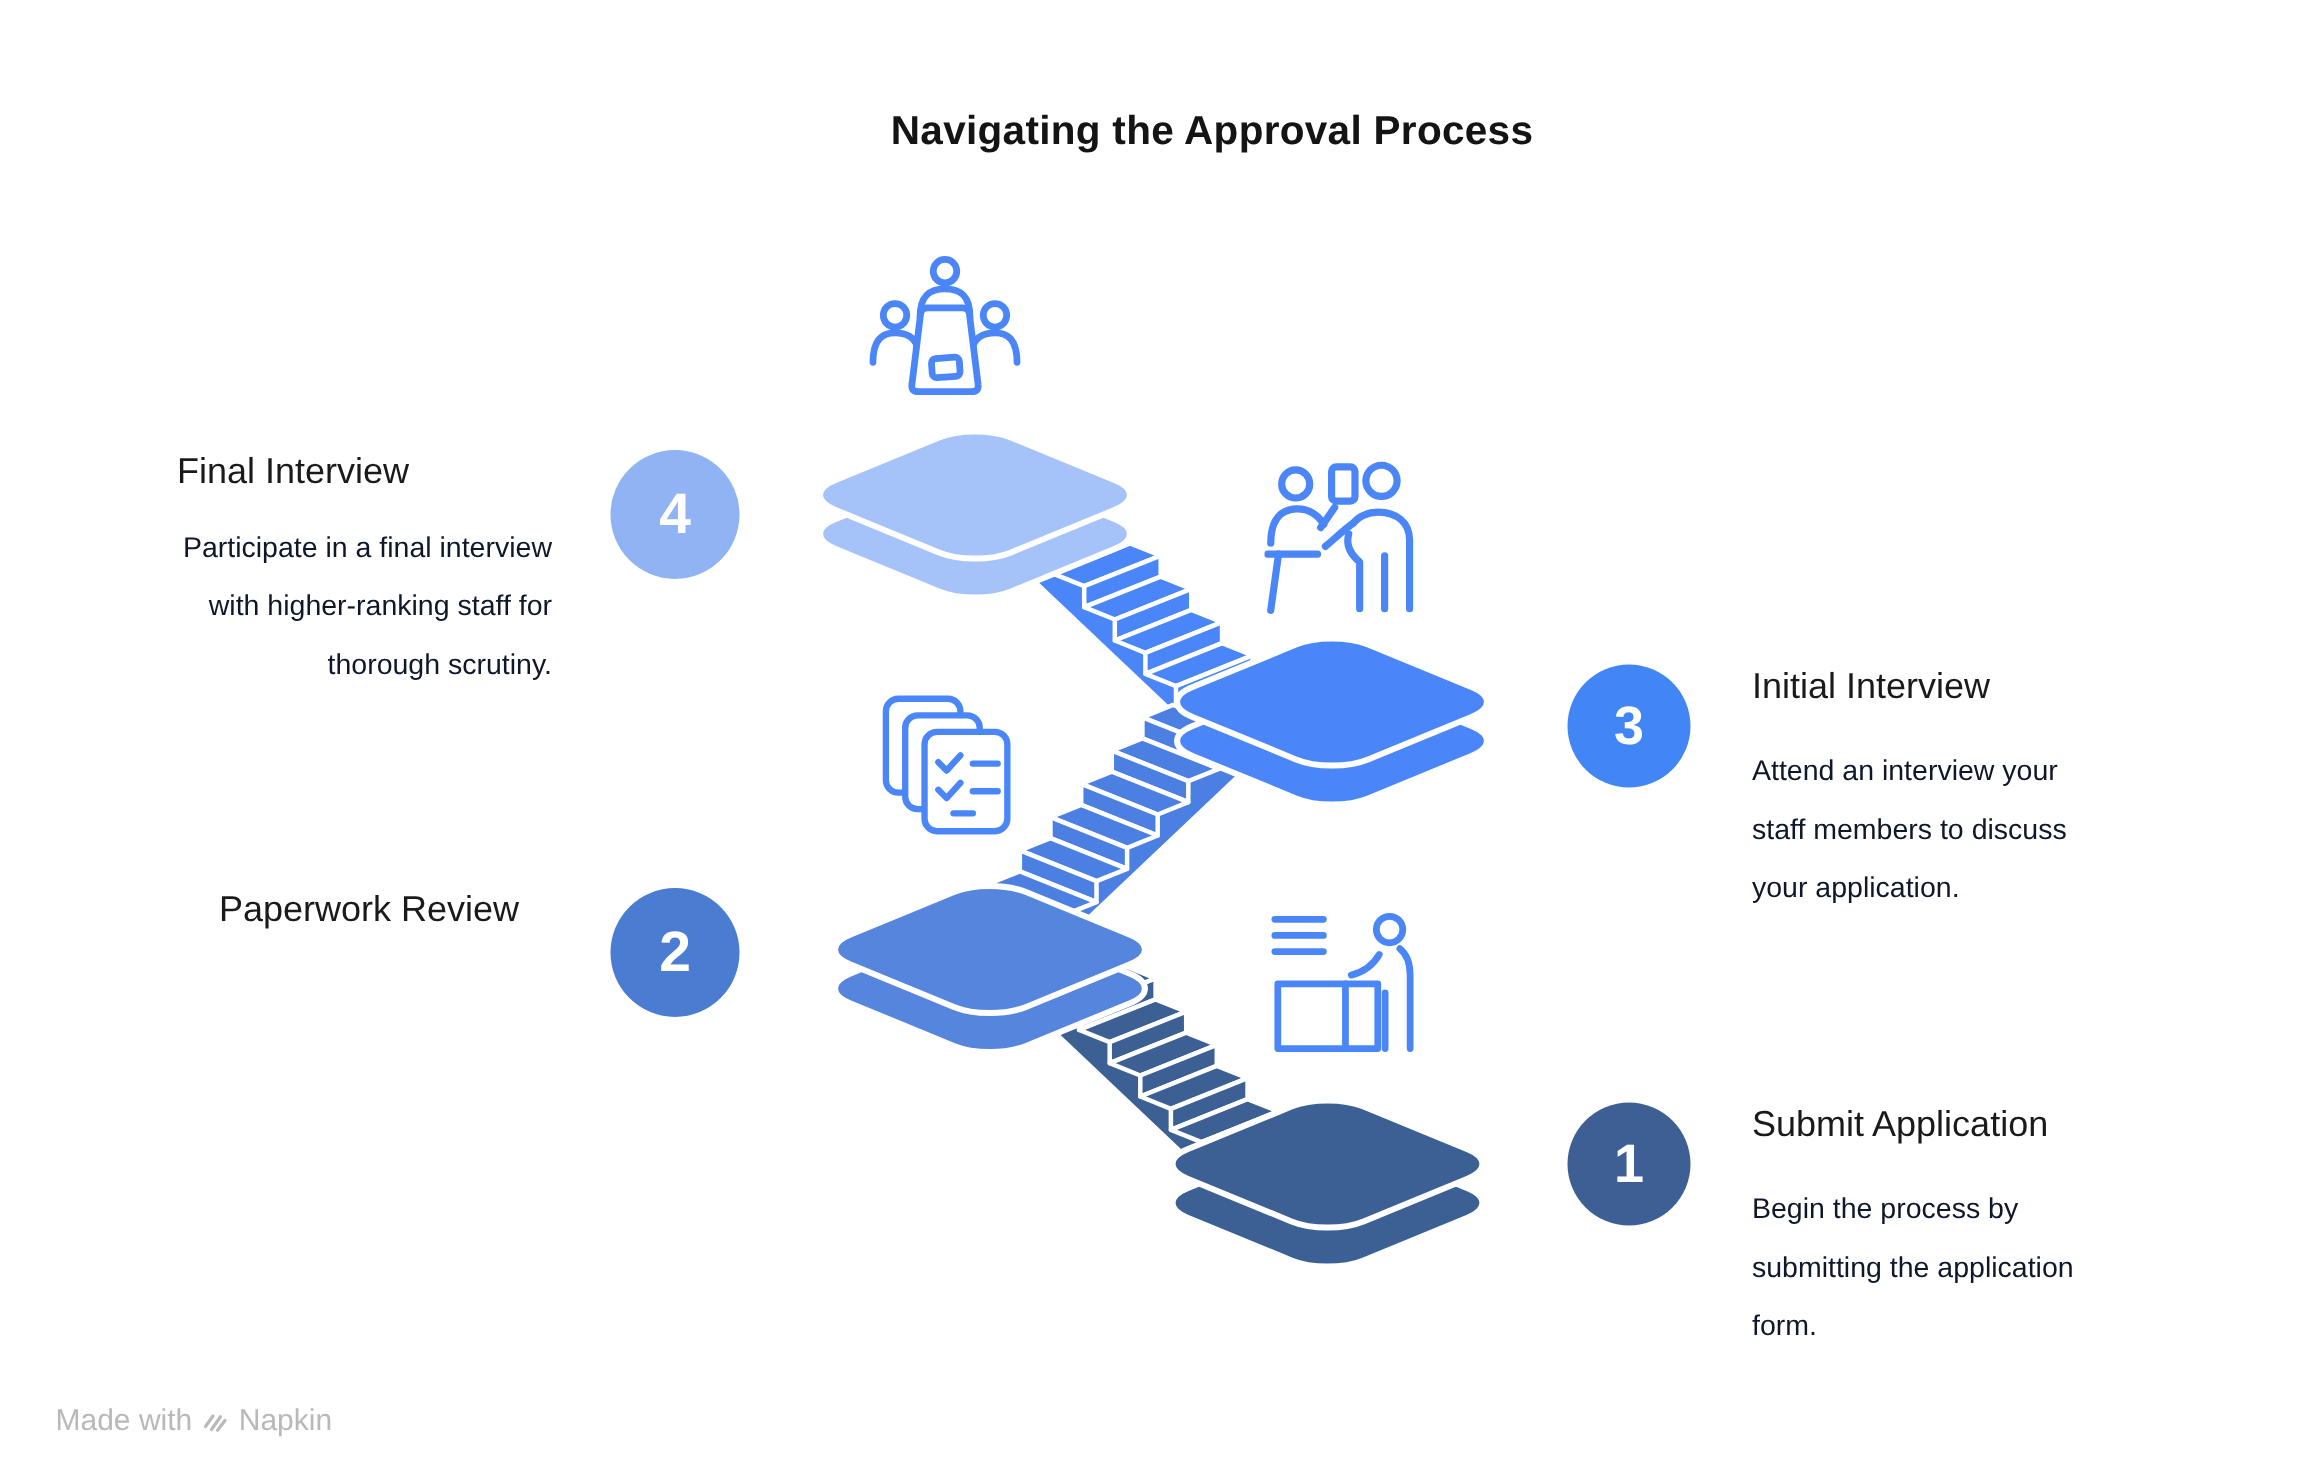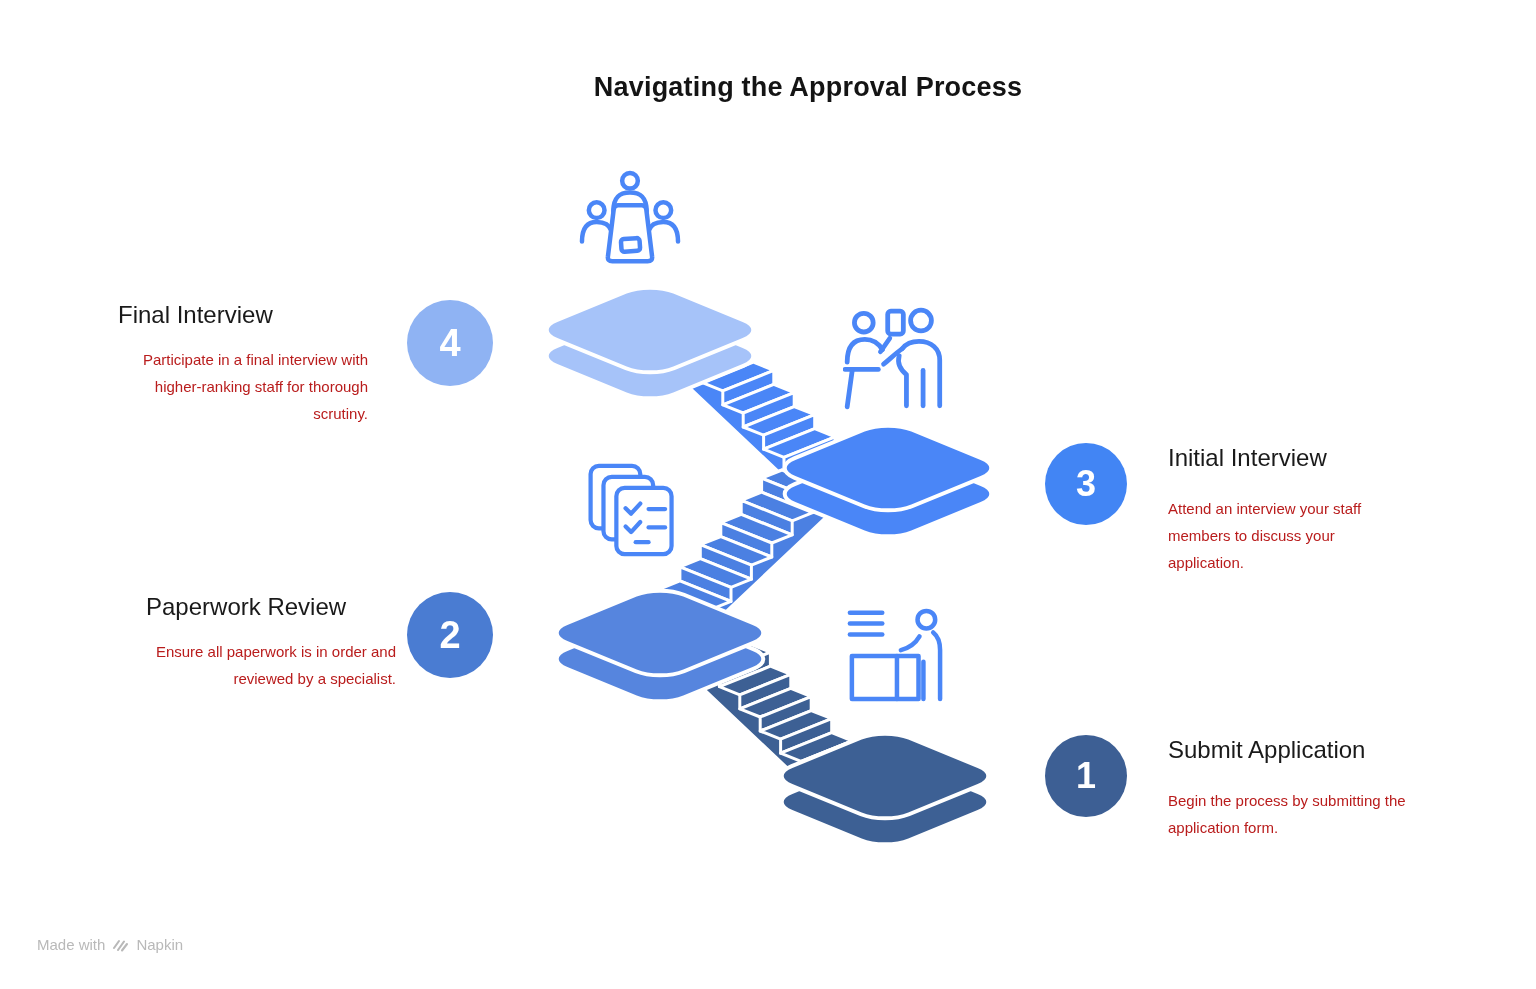--- a/index.html
+++ b/index.html
@@ -13,30 +13,30 @@
   }
   #diagram{position:absolute;left:0;top:0;}
   .icon{position:absolute;}
   .icon svg{stroke:var(--icon,#4a86f7);fill:none;stroke-linecap:round;stroke-linejoin:round;}
   .num-circle{
     position:absolute;border-radius:50%;display:flex;align-items:center;justify-content:center;
     color:#ffffff;font-weight:700;
   }
   .step-block{position:absolute;}
   .step-block h2{margin:0;font-size:24px;font-weight:400;color:#1a1a1a;line-height:1.25;}
-  .step-block p{margin:16px 0 0 0;font-size:15px;line-height:27px;color:#b91c1c;}
+  .step-block p{margin:16px 0 0 0;font-size:19px;line-height:39px;color:#0f172a;}
   .left-block{width:250px;}
   .left-block h2{text-align:left;}
   .left-block p{text-align:right;}
   .right-block{width:240px;}
   .right-block h2{text-align:left;}
   .right-block p{text-align:left;margin-top:22px;}
   .footer{
     position:absolute;left:37px;top:936px;display:flex;align-items:center;gap:7px;
-    font-size:15px;color:#b9b9b9;
+    font-size:20px;color:#b9b9b9;
   }
   .footer svg{stroke:#b9b9b9;fill:none;stroke-linecap:round;}
 </style>
 </head>
 <body style="--icon: #4a86f7;">
 
 <div class="title">Navigating the Approval Process</div>
 
 <svg id="diagram" width="1536" height="989" viewBox="0 0 1536 989">
     <polygon points="733.0,340.0 753.4,348.2 753.4,362.2 773.8,370.4 773.8,384.4 794.2,392.6 794.2,406.6 814.7,414.7 814.7,428.7 835.1,436.9 835.1,450.9 855.5,459.1 855.5,473.1 875.9,481.3 875.9,495.3 824.9,515.7 682.0,380.5 682.0,360.5" fill="#4a86f7" stroke="#ffffff" stroke-width="3" stroke-linejoin="round"></polygon>
@@ -155,21 +155,20 @@
 <div class="num-circle" style="left: 1045px; top: 443px; width: 82px; height: 82px; font-size: 36px; background: rgb(66, 133, 244);">3</div>
 <div class="num-circle" style="left: 1045px; top: 735px; width: 82px; height: 82px; font-size: 36px; background: rgb(61, 95, 148);">1</div>
 
 <div class="step-block left-block" style="left:118px;top:300px;">
   <h2>Final Interview</h2>
   <p>Participate in a final interview with higher-ranking staff for thorough scrutiny.</p>
 </div>
 
 <div class="step-block left-block" style="left:118px;top:592px;margin-left:28px;">
   <h2>Paperwork Review</h2>
-  <p>Ensure all paperwork is in order and reviewed by a specialist.</p>
 </div>
 
 <div class="step-block right-block" style="left:1168px;top:443px;">
   <h2>Initial Interview</h2>
   <p>Attend an interview your staff members to discuss your application.</p>
 </div>
 
 <div class="step-block right-block" style="left:1168px;top:735px;">
   <h2>Submit Application</h2>
   <p>Begin the process by submitting the application form.</p>

